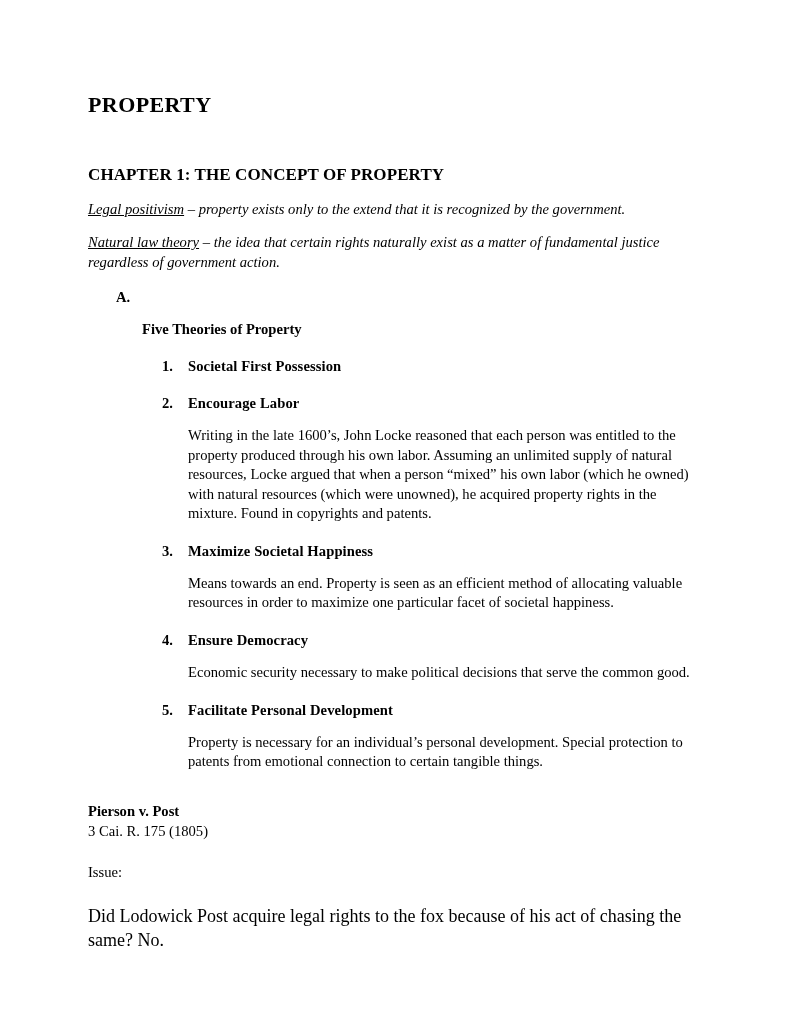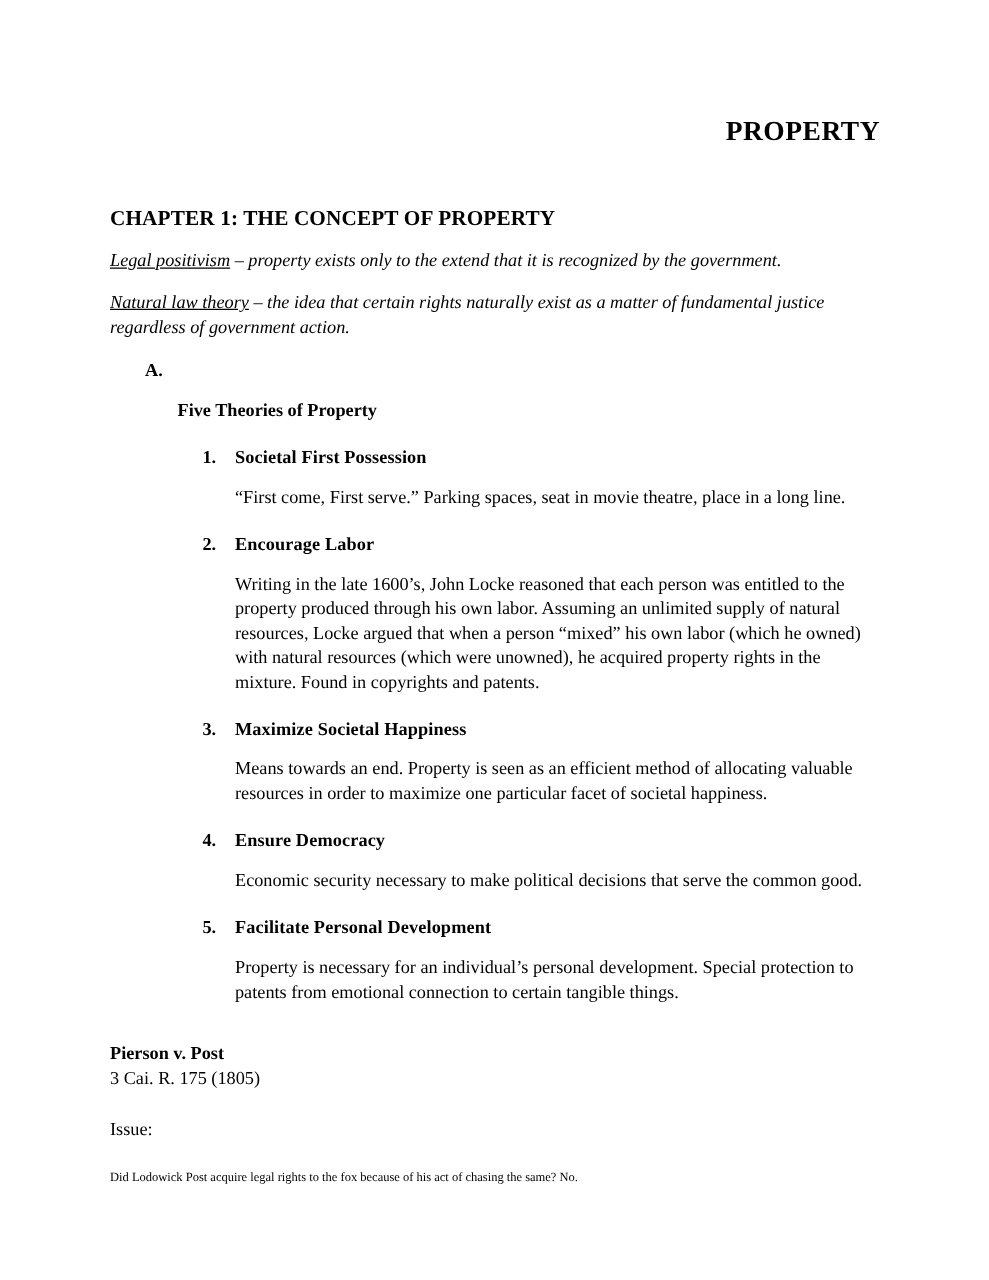--- a/index.html
+++ b/index.html
@@ -25,21 +25,21 @@
     position: absolute;
     left: 88px;
     top: 0;
     width: 616px;
   }
 
   
   .doc-title {
     font-size: 22px;
     font-weight: bold;
-    text-align: right;
+    text-align: left;
     letter-spacing: 0.4px;
     margin: 0;
     padding-top: 92px;
     line-height: 1.15;
   }
 
   
   .chapter-heading {
     font-size: 17px;
     font-weight: bold;
@@ -127,21 +127,21 @@
     padding-top: 1px;
   }
   .issue-heading {
     font-weight: normal;
     margin: 0;
     padding-top: 22px;
   }
   .issue-text {
     margin: 0;
     padding-top: 22px;
-    font-size: 10px;
+    font-size: 18px;
     line-height: 1.34;
   }
 </style>
 </head>
 <body>
 
 <div class="page">
   <div class="content">
 
     <h1 class="doc-title">PROPERTY</h1>
@@ -158,21 +158,20 @@
 
     <div class="level-a">
       <span class="marker">A.</span>
       <span class="label">Five Theories of Property</span>
     </div>
 
     <div class="level-num">
       <span class="marker">1.</span>
       <span class="label">Societal First Possession</span>
     </div>
-    <div class="level-num-body">“First come, First serve.” Parking spaces, seat in movie theatre, place in a long line.</div>
 
     <div class="level-num">
       <span class="marker">2.</span>
       <span class="label">Encourage Labor</span>
     </div>
     <div class="level-num-body">Writing in the late 1600’s, John Locke reasoned that each person was entitled to the property produced through his own labor. Assuming an unlimited supply of natural resources, Locke argued that when a person “mixed” his own labor (which he owned) with natural resources (which were unowned), he acquired property rights in the mixture. Found in copyrights and patents.</div>
 
     <div class="level-num">
       <span class="marker">3.</span>
       <span class="label">Maximize Societal Happiness</span>

